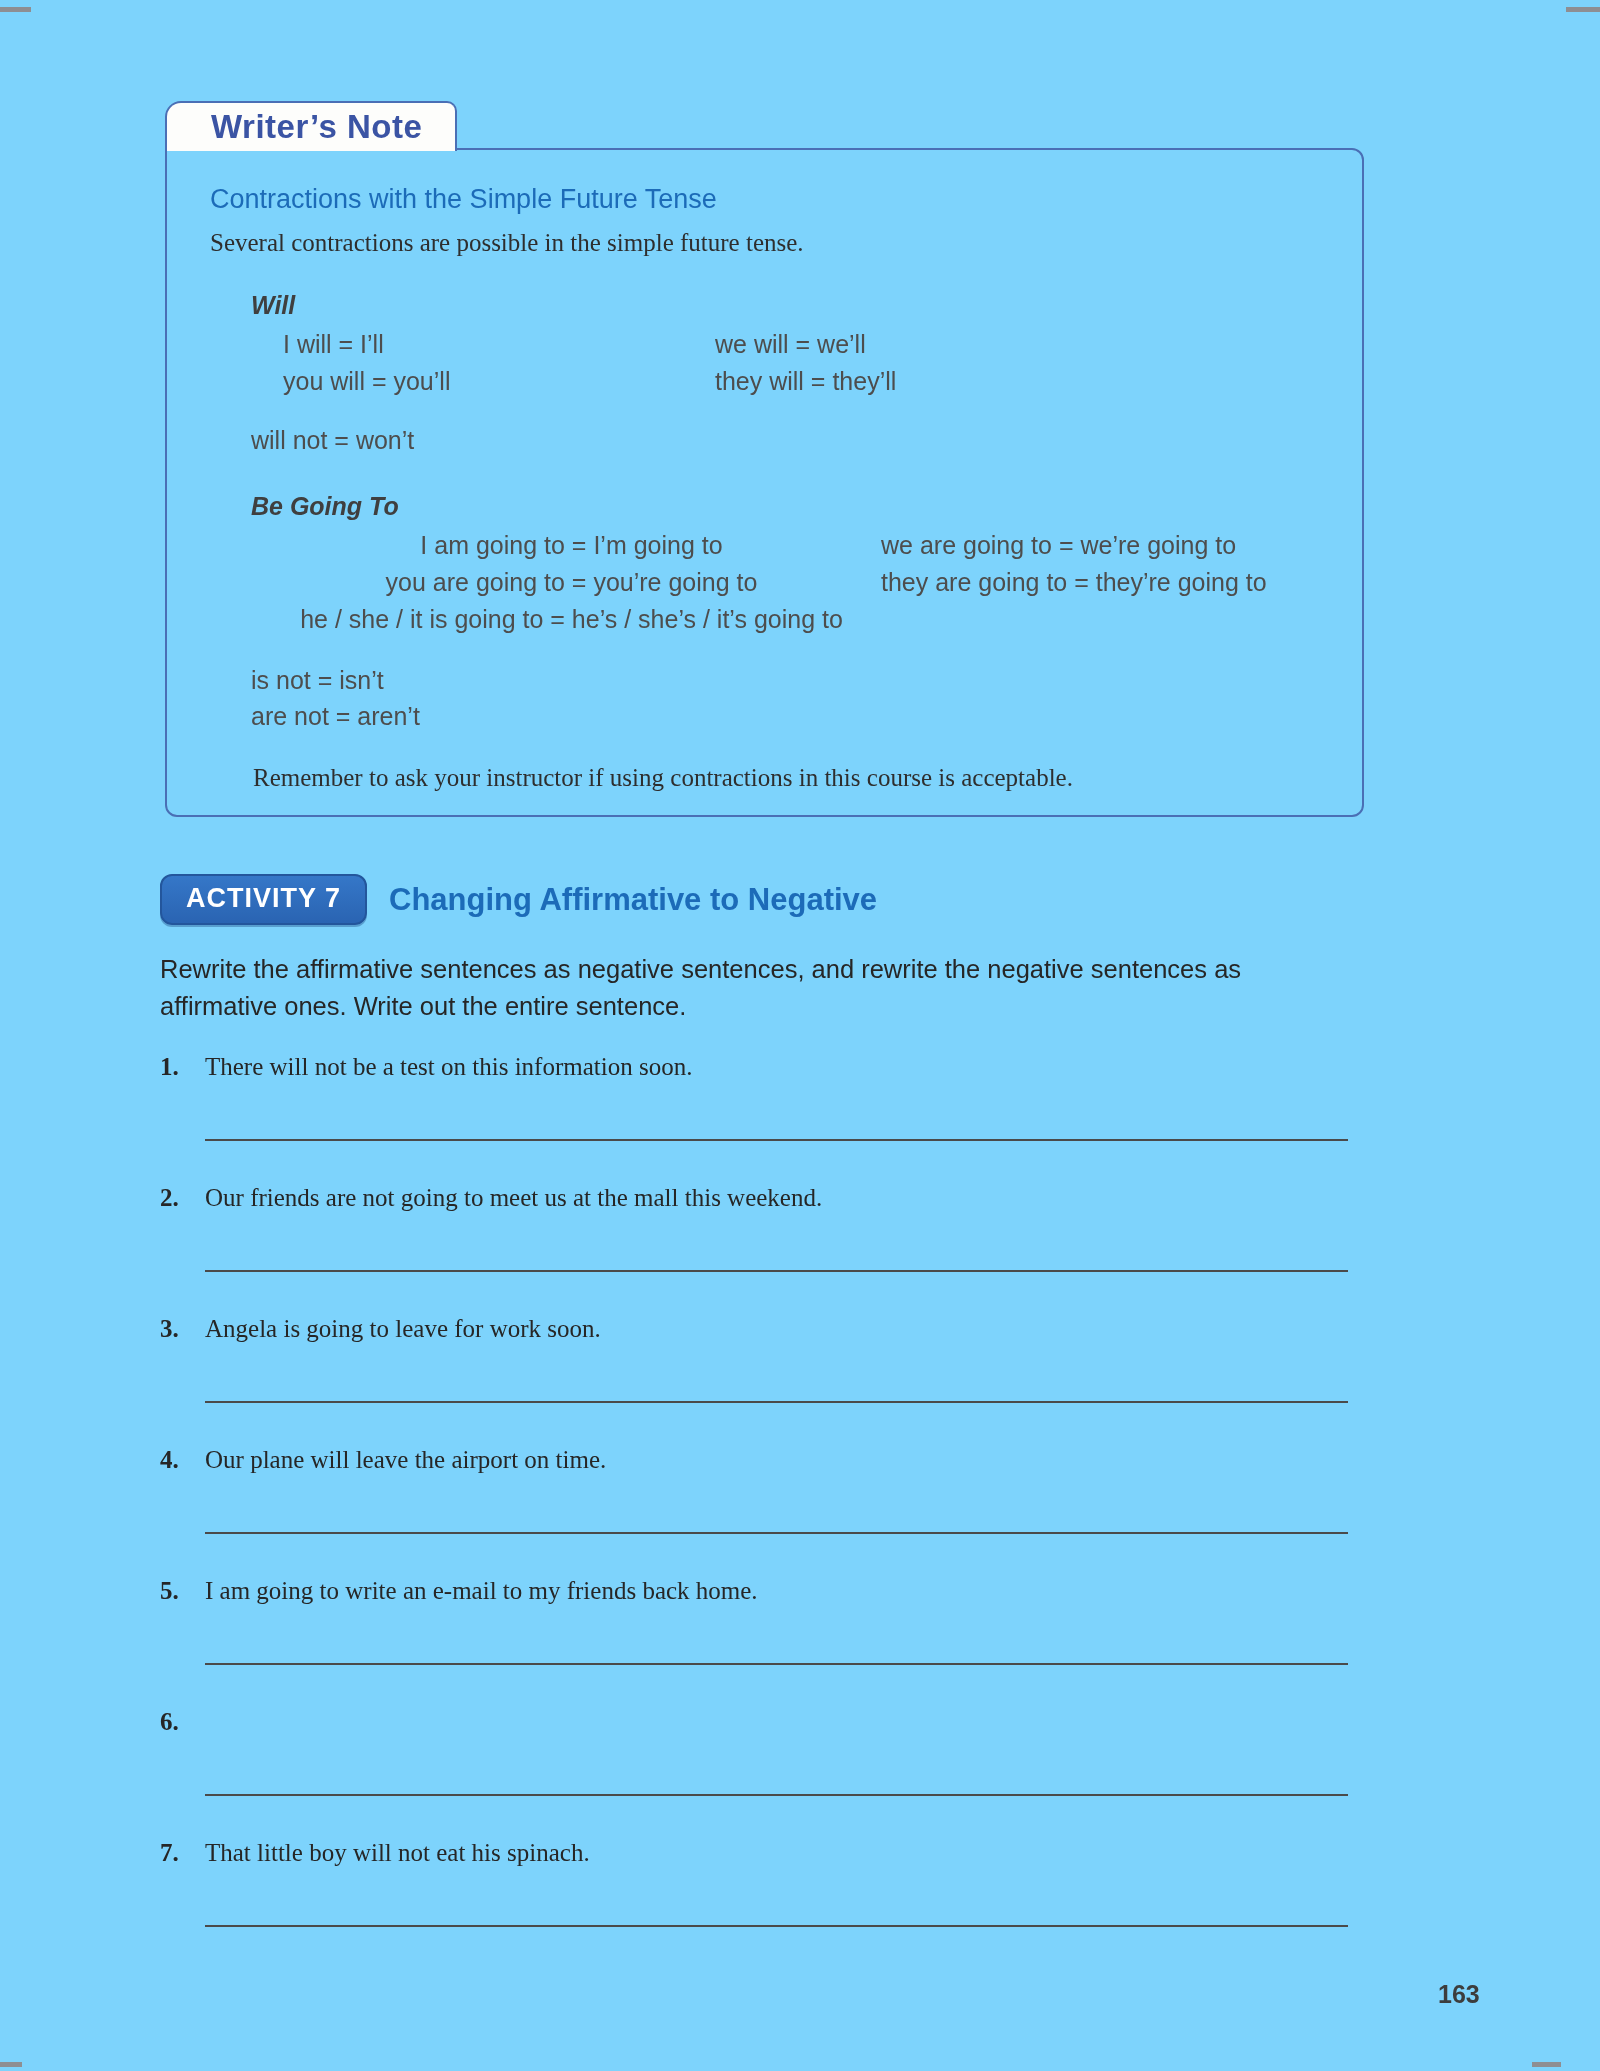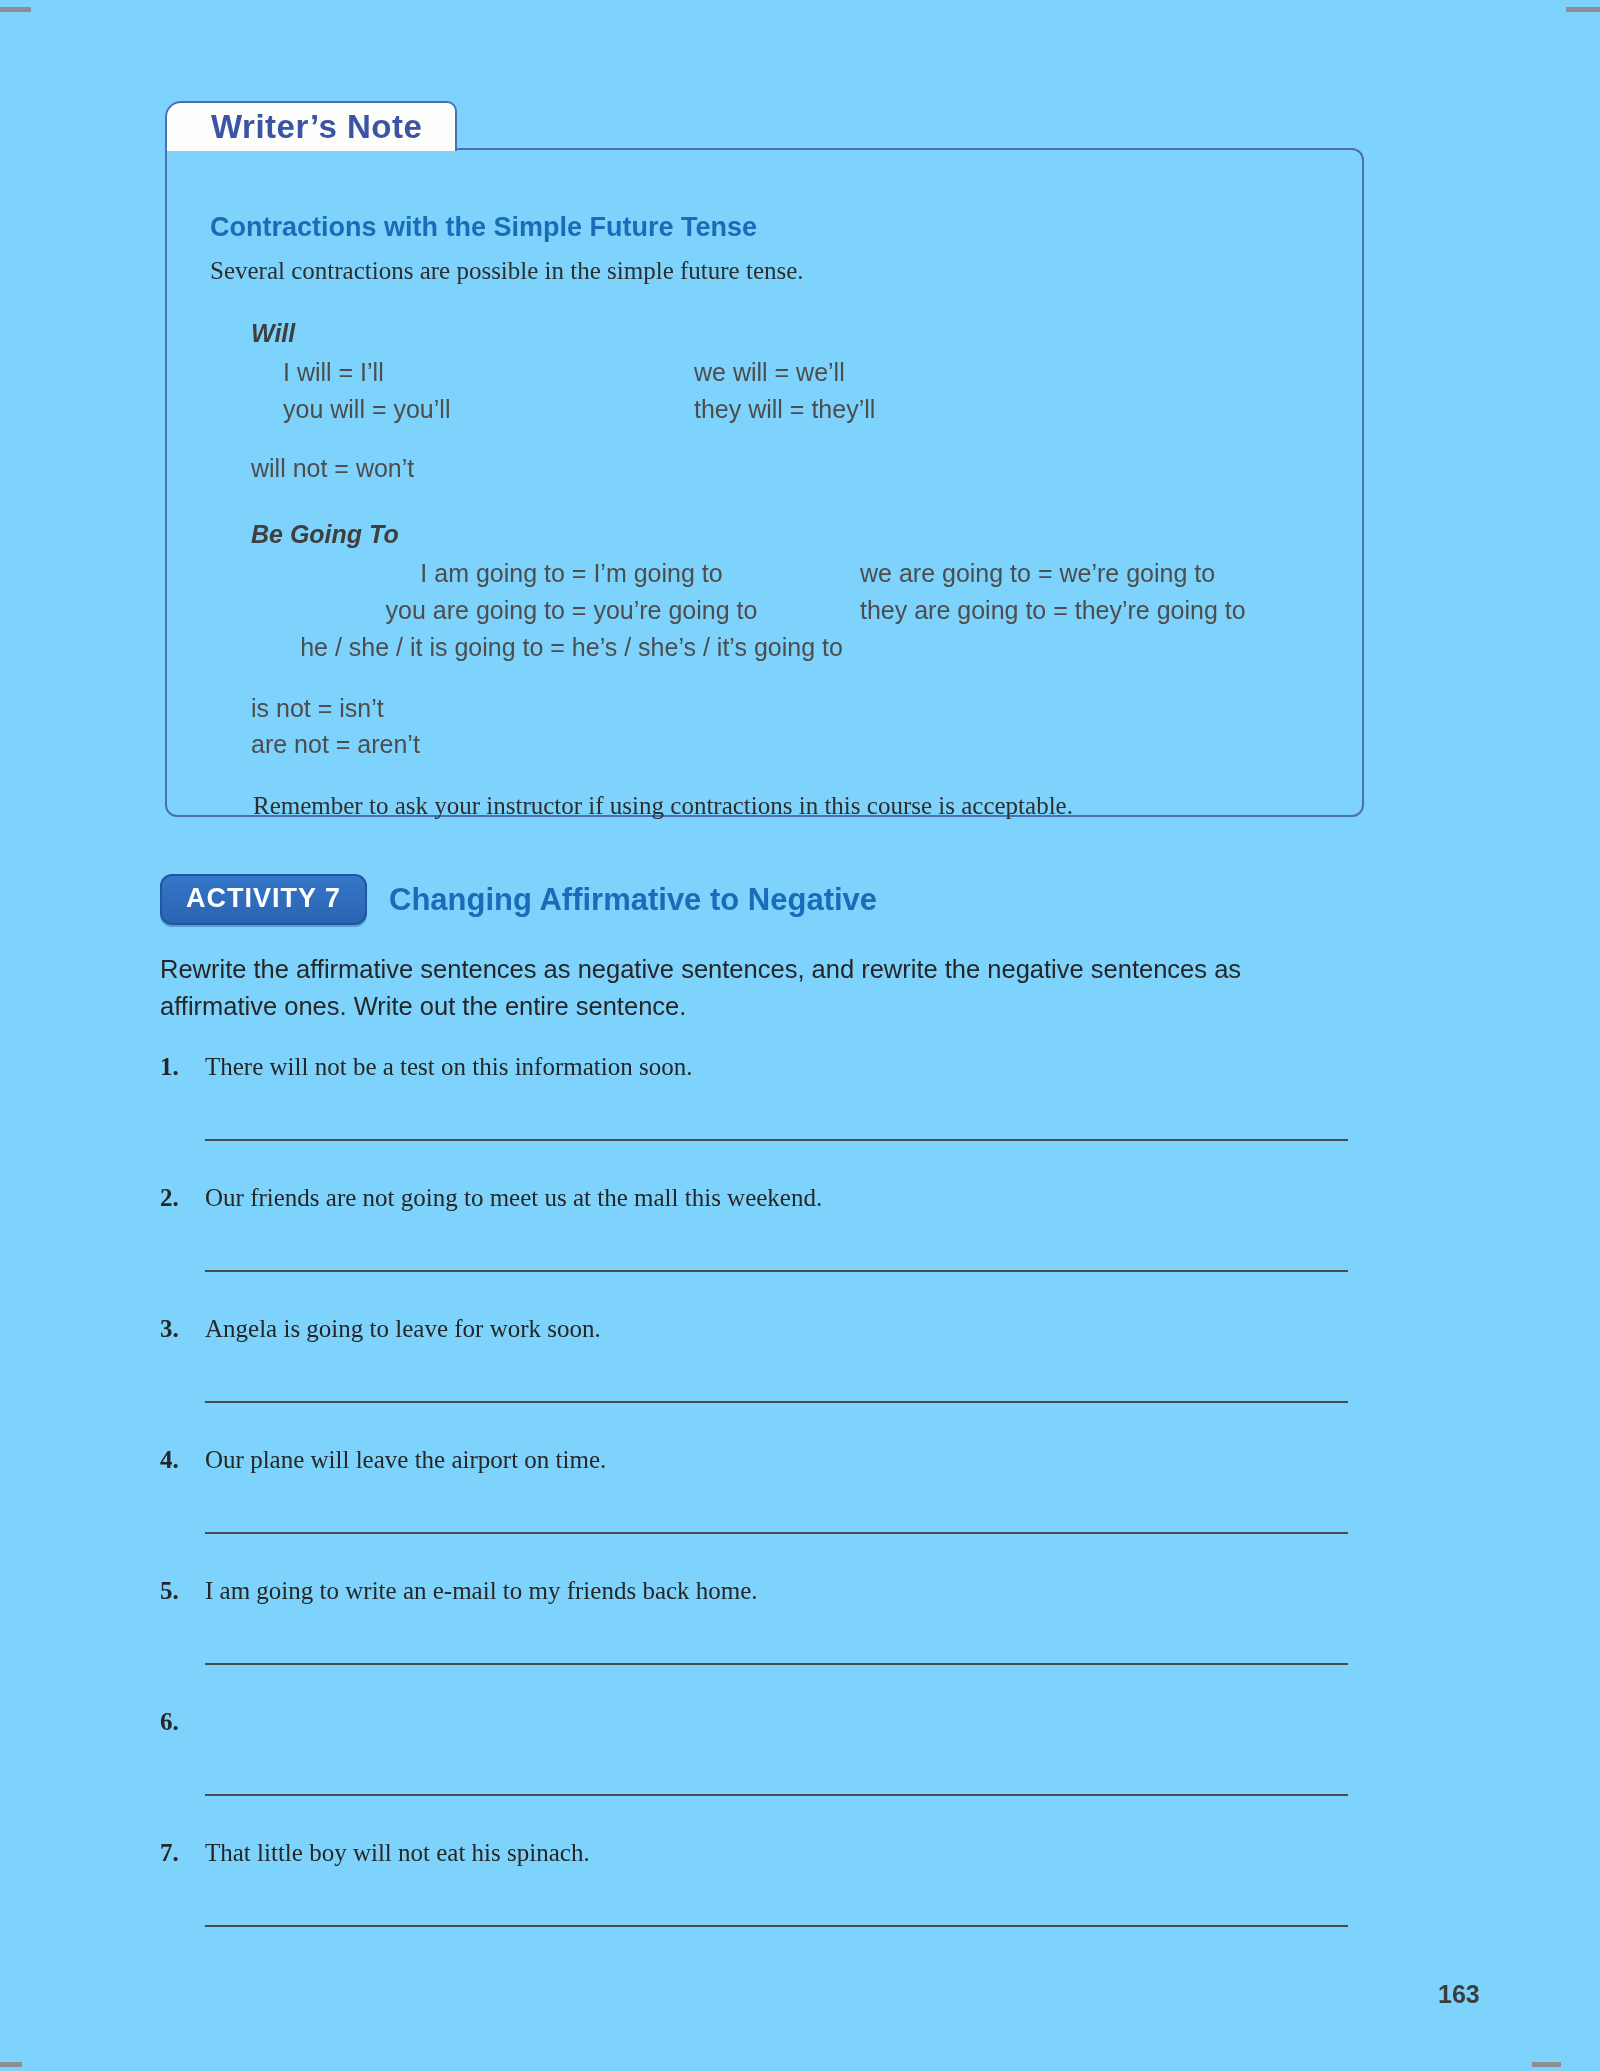--- a/index.html
+++ b/index.html
@@ -32,33 +32,33 @@
     font-size:33px;font-weight:bold;color:#3b54a4;letter-spacing:0.5px;
   }
   .note-body{
     margin-top:-3px;
     border:2px solid #4a6fb5;
     border-radius:0 12px 12px 12px;
     height:669px;box-sizing:border-box;
     padding:34px 50px 0 43px;
   }
   .note-heading{
-    font-size:27px;font-weight:bold;color:#1c6bb8;margin-top:28px;
+    font-size:27px;font-weight:normal;color:#1c6bb8;
   }
   .note-intro{
     margin-top:14px;
     font-family:"Liberation Serif",serif;
     font-size:25px;color:#2e2e2e;
   }
   .c-label{
     margin-top:34px;margin-left:41px;
     font-size:25px;font-weight:bold;font-style:italic;color:#3f3f3f;
   }
   .c-lines{margin-left:73px;margin-top:6px;}
-  .c-row{display:flex;}
+  .c-row{display:flex;gap:21px;}
   .c-row span{
     font-size:25px;color:#4d4d4d;line-height:37px;white-space:nowrap;
   }
   .will-block .c-left{flex:0 0 411px;}
   .gt-block .c-left{flex:0 0 577px;text-align:center;}
   .c-neg{
     margin-left:41px;font-size:25px;color:#4d4d4d;line-height:36px;
   }
   .neg-single{margin-top:22px;}
   .neg-group{margin-top:24px;}

